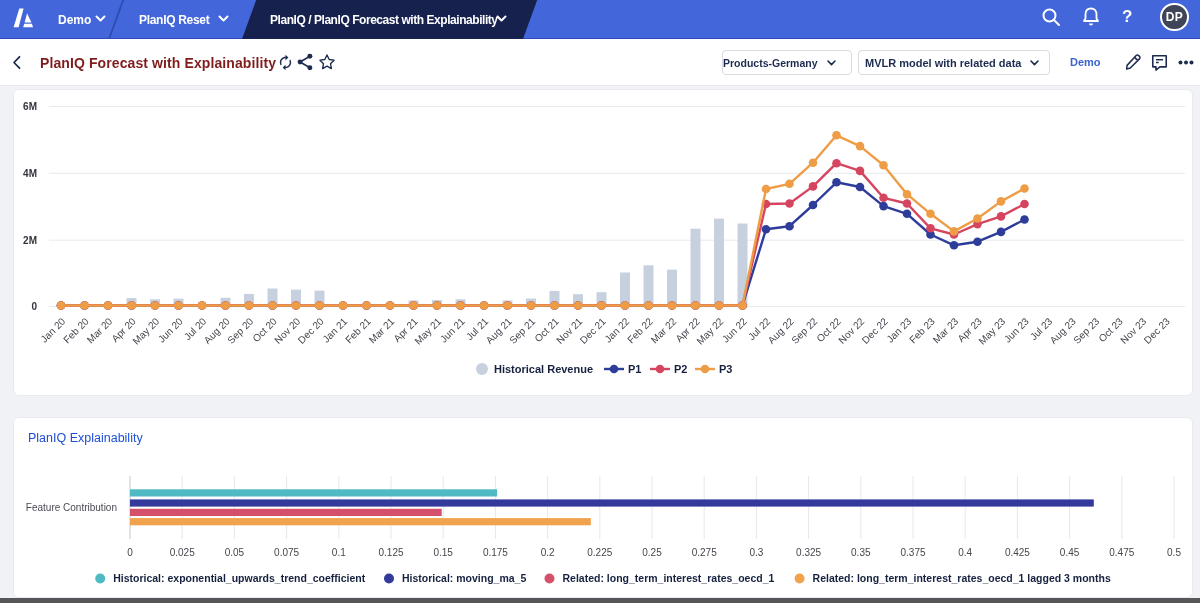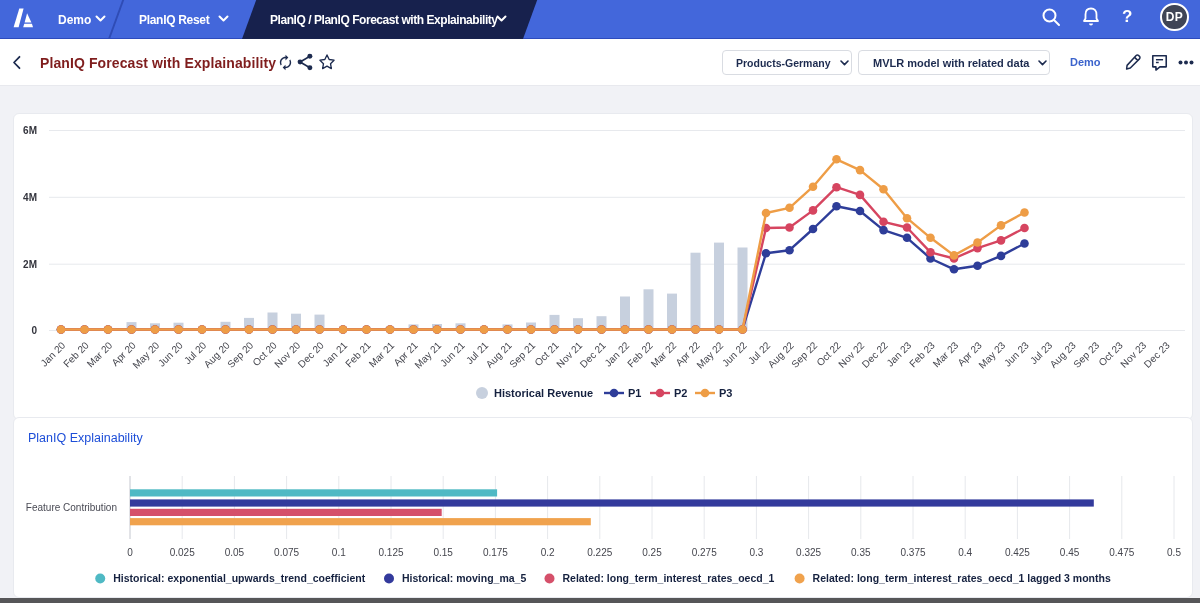--- a/index.html
+++ b/index.html
@@ -56,44 +56,44 @@
 <svg style="position:absolute;left:297px;top:53px" width="16" height="18" viewBox="0 0 18 20">
     <circle cx="14.5" cy="3.5" r="2.8" fill="#1d2b4f"></circle>
     <circle cx="3.5" cy="10" r="2.8" fill="#1d2b4f"></circle>
     <circle cx="14.5" cy="16.5" r="2.8" fill="#1d2b4f"></circle>
     <line x1="3.5" y1="10" x2="14.5" y2="3.5" stroke="#1d2b4f" stroke-width="1.8"></line>
     <line x1="3.5" y1="10" x2="14.5" y2="16.5" stroke="#1d2b4f" stroke-width="1.8"></line>
   </svg>
 <svg style="position:absolute;left:318px;top:52.5px" width="18" height="18" viewBox="0 0 24 24">
     <path d="M12 2.6 L14.9 8.7 L21.4 9.6 L16.7 14.2 L17.8 20.8 L12 17.6 L6.2 20.8 L7.3 14.2 L2.6 9.6 L9.1 8.7 Z" fill="none" stroke="#1d2b4f" stroke-width="1.8" stroke-linejoin="round"></path>
   </svg>
-<div class="drop" style="left:722px;width:130px;padding-left:13px;font-size:10.5px">Products-Germany
+<div class="drop" style="left:722px;width:130px;font-size:10.5px">Products-Germany
 <svg style="margin-left:9px" width="9" height="6" viewBox="0 0 9 6">
       <polyline points="1,1 4.5,4.6 8,1" fill="none" stroke="#1d2b4f" stroke-width="1.6" stroke-linecap="round" stroke-linejoin="round"></polyline>
     </svg></div>
-<div class="drop" style="left:858px;width:192px;padding-left:14px;font-size:11px">MVLR model with related data
+<div class="drop" style="left:858px;width:192px;padding-left:6px;font-size:11px">MVLR model with related data
 <svg style="margin-left:9px" width="9" height="6" viewBox="0 0 9 6">
       <polyline points="1,1 4.5,4.6 8,1" fill="none" stroke="#1d2b4f" stroke-width="1.6" stroke-linecap="round" stroke-linejoin="round"></polyline>
     </svg></div>
 <div style="position:absolute;left:1070px;top:56px;font-size:11px;font-weight:700;color:#3b63cc">Demo</div>
 <svg style="position:absolute;left:1124px;top:53px" width="18" height="18" viewBox="0 0 24 24">
     <path d="M16.2 3.4 a2.3 2.3 0 0 1 3.3 0 l1.1 1.1 a2.3 2.3 0 0 1 0 3.3 L8.4 20 L3.5 21.3 L4.1 16.5 Z M14.2 5.8 L18.2 9.8" fill="none" stroke="#1d2b4f" stroke-width="2" stroke-linejoin="round"></path>
   </svg>
 <svg style="position:absolute;left:1150px;top:52.5px" width="19" height="19" viewBox="0 0 24 24">
     <path d="M3.5 3.5 h17 v14 h-8 l-5 4 v-4 h-4 Z" fill="none" stroke="#1d2b4f" stroke-width="2" stroke-linejoin="round"></path>
     <line x1="7.5" y1="8.5" x2="16.5" y2="8.5" stroke="#1d2b4f" stroke-width="1.8"></line>
     <line x1="7.5" y1="12" x2="11" y2="12" stroke="#1d2b4f" stroke-width="1.8"></line>
   </svg>
 <svg style="position:absolute;left:1178px;top:60px" width="16" height="5" viewBox="0 0 16 5">
     <circle cx="2.5" cy="2.5" r="2" fill="#1d2b4f"></circle>
     <circle cx="8" cy="2.5" r="2" fill="#1d2b4f"></circle>
     <circle cx="13.5" cy="2.5" r="2" fill="#1d2b4f"></circle>
   </svg>
 
-<div class="card" style="top:113px;height:307px">
+<div class="card" style="top:89px;height:307px">
     <svg width="1180" height="307" viewBox="0 0 1180 307" style="position:absolute;left:0;top:0">
 <line x1="35" y1="16.5" x2="1171" y2="16.5" stroke="#e7e9ed" stroke-width="1"></line>
 <text x="23" y="20.0" text-anchor="end" font-size="10" font-weight="600" fill="#33343d">6M</text>
 <line x1="35" y1="83.3" x2="1171" y2="83.3" stroke="#e7e9ed" stroke-width="1"></line>
 <text x="23" y="86.8" text-anchor="end" font-size="10" font-weight="600" fill="#33343d">4M</text>
 <line x1="35" y1="150.2" x2="1171" y2="150.2" stroke="#e7e9ed" stroke-width="1"></line>
 <text x="23" y="153.7" text-anchor="end" font-size="10" font-weight="600" fill="#33343d">2M</text>
 <line x1="35" y1="216.5" x2="1171" y2="216.5" stroke="#e7e9ed" stroke-width="1"></line>
 <text x="23" y="220.0" text-anchor="end" font-size="10" font-weight="600" fill="#33343d">0</text>
 <rect x="42.0" y="214.5" width="10" height="2.0" fill="#c7d0de"></rect>

